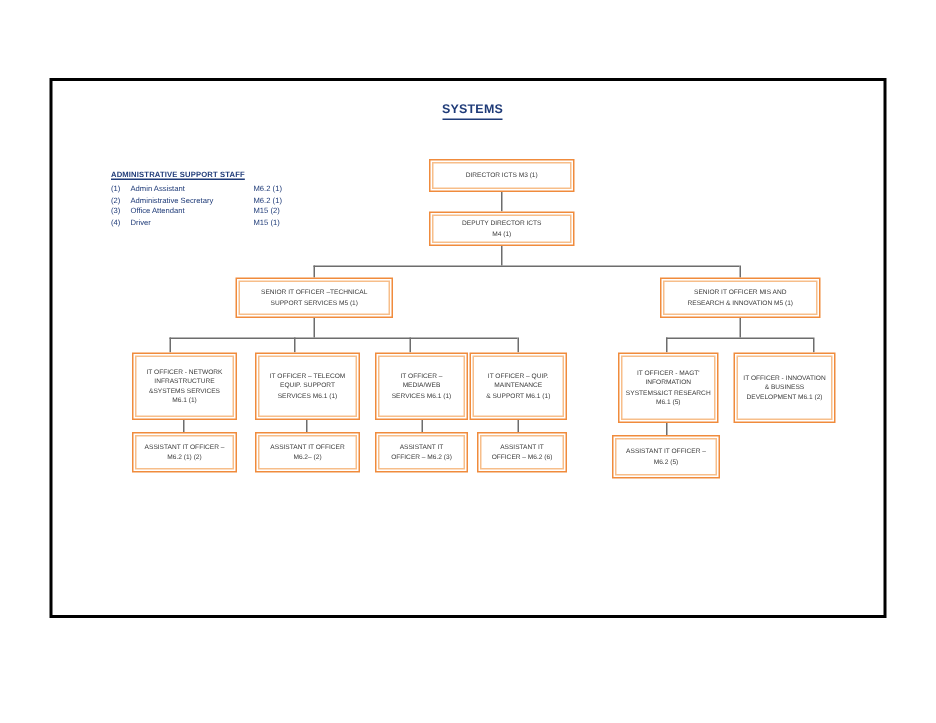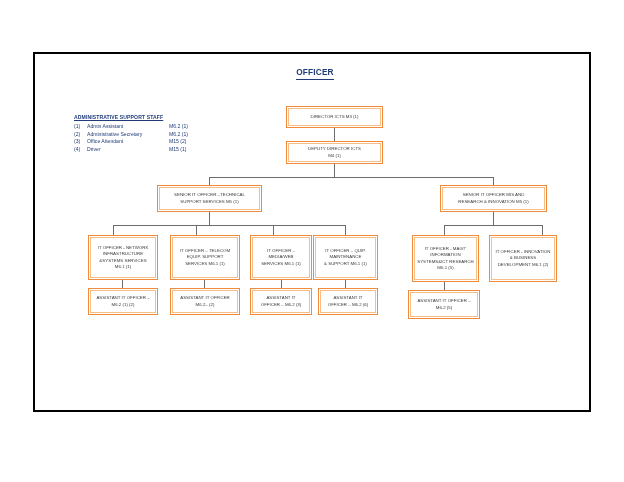--- a/index.html
+++ b/index.html
@@ -111,21 +111,21 @@
     background: #6d6d6d;
     z-index: 1;
   }
 </style>
 </head>
 <body>
 
 <div id="page-frame"></div>
 
 <div id="title-block">
-  <span class="title-row"><span class="tline">OFFICER</span></span>
+  <span class="title-row"><span class="tline">SYSTEMS</span></span>
 </div>
 
 <div id="admin-block">
   <div id="admin-heading">ADMINISTRATIVE SUPPORT STAFF</div>
 
   <div class="admin-row">
     <span class="admin-num">(1)</span>
     <span class="admin-role">Admin Assistant</span>
     <span class="admin-grade">M6.2 (1)</span>
   </div>

